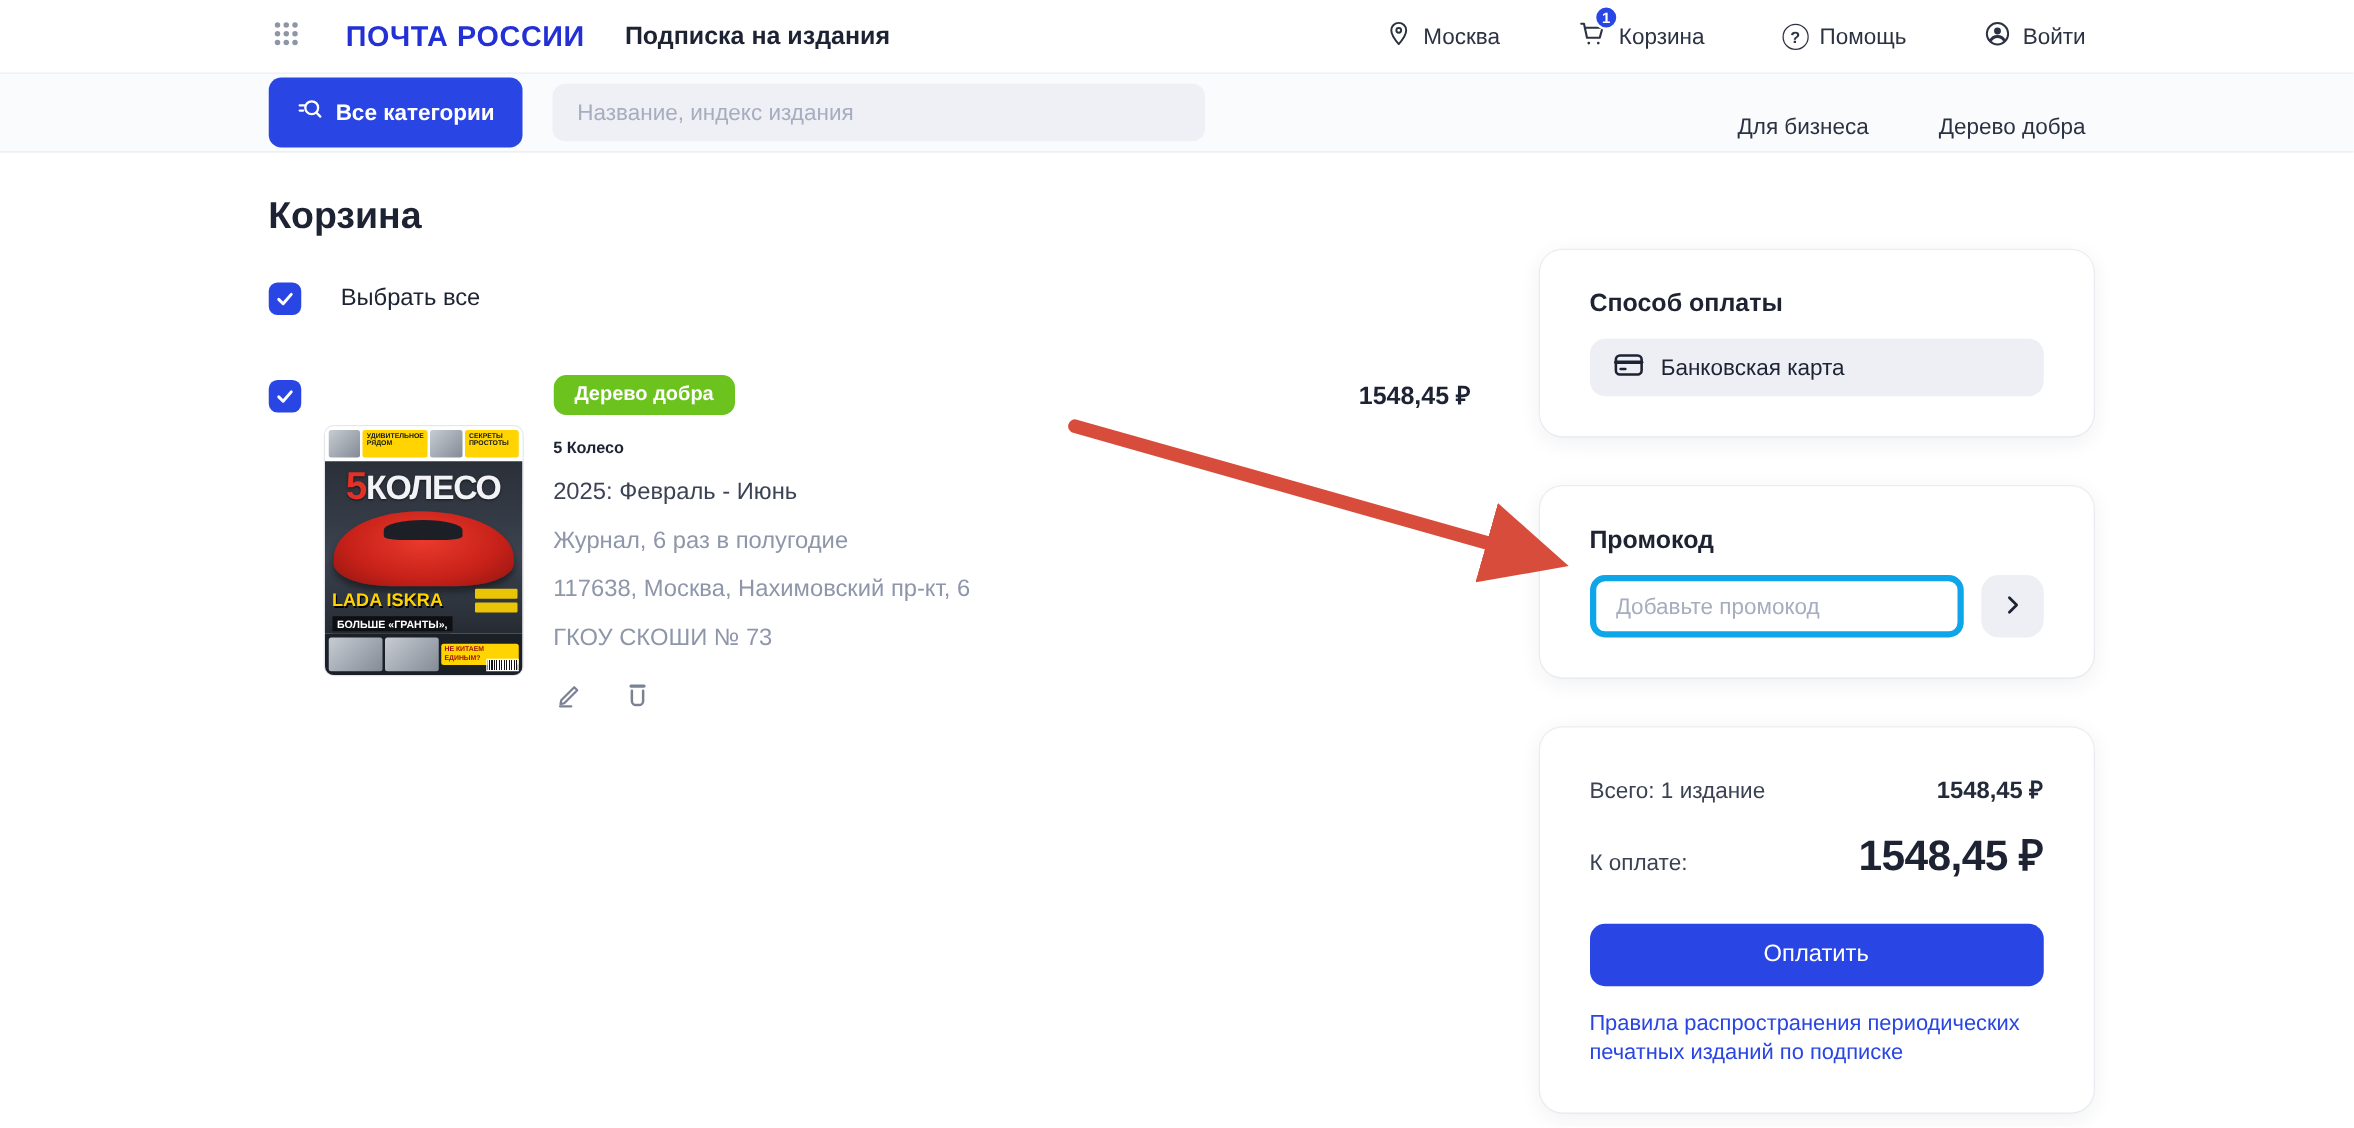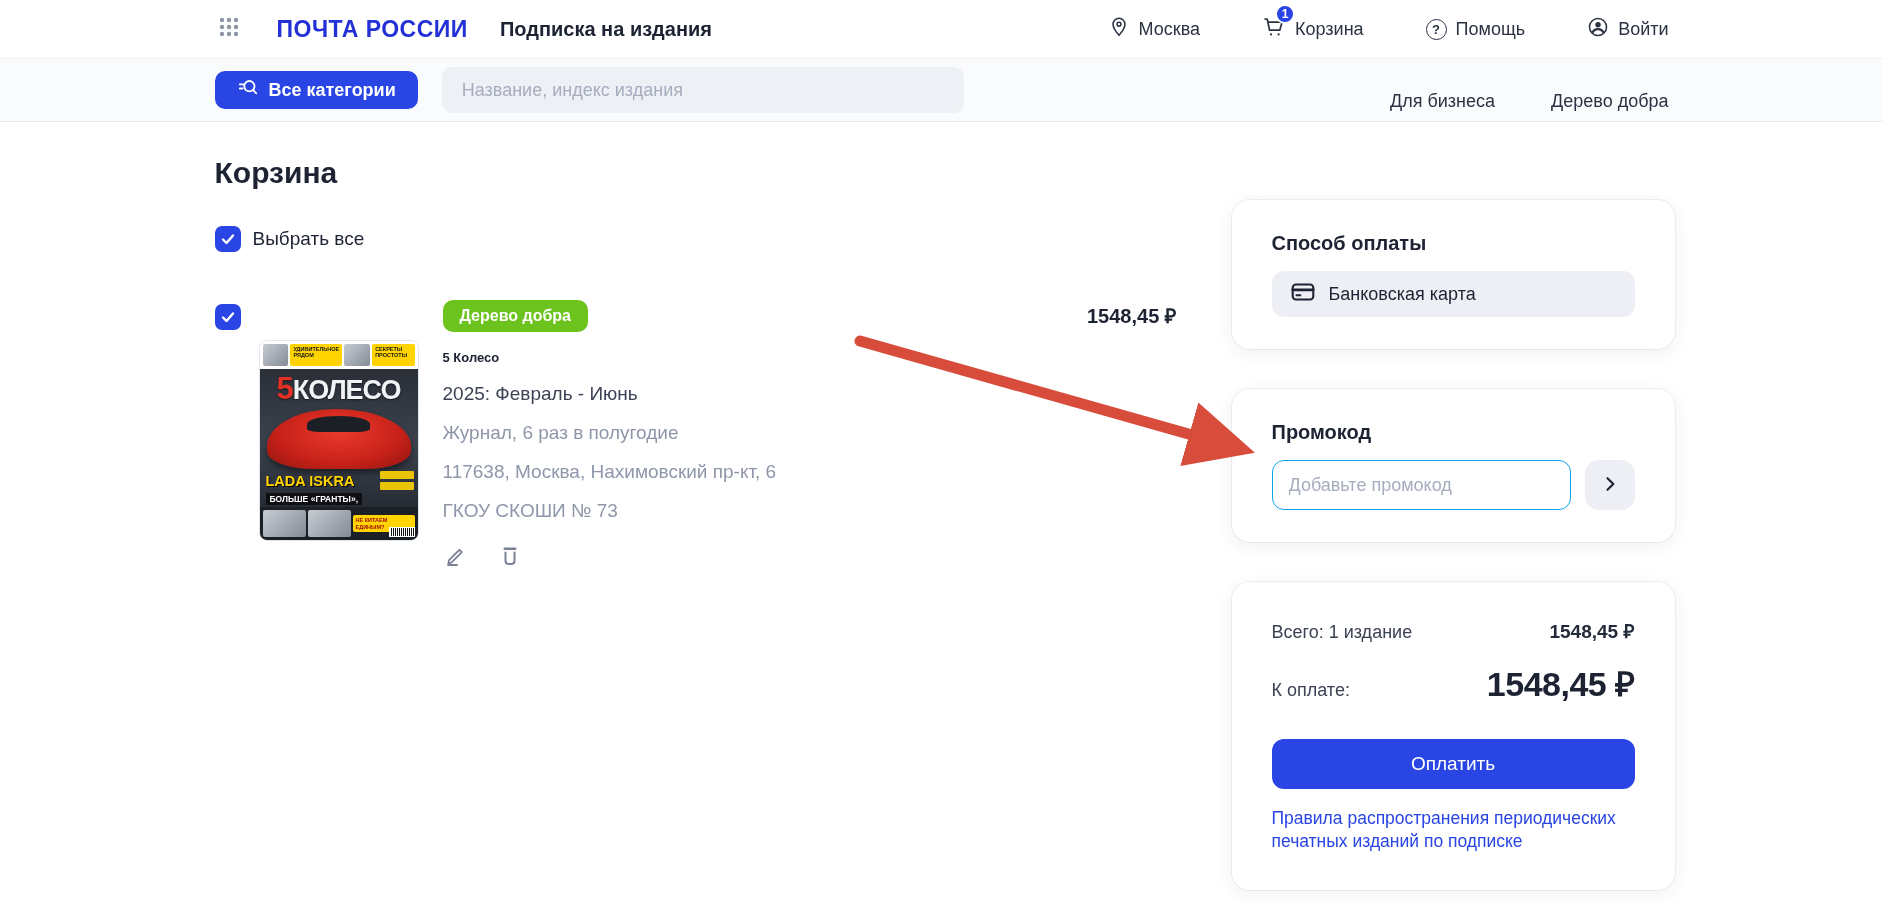--- a/index.html
+++ b/index.html
@@ -22,30 +22,30 @@
   .top-nav { margin-left: auto; display: flex; align-items: center; gap: 62px; }
   .top-nav-item { display: flex; align-items: center; gap: 9px; font-size: 18px; color: #2b3242; cursor: pointer; position: relative; }
   .icon-stroke { stroke: #2b3242; fill: none; stroke-width: 1.7; stroke-linecap: round; stroke-linejoin: round; }
   .help-circle { width: 21px; height: 21px; border: 1.8px solid #2b3242; border-radius: 50%; display: flex; align-items: center; justify-content: center; font-size: 13px; font-weight: 700; }
   .cart-wrap { position: relative; }
   .cart-badge { position: absolute; top: -11px; right: -9px; min-width: 20px; height: 20px; background: #2945e4; border-radius: 50%; color: #fff; font-size: 12px; font-weight: 700; display: flex; align-items: center; justify-content: center; border: 2px solid #fff; }
 
   
   .searchrow { background: #fafbfd; border-top: 1px solid #eef0f4; border-bottom: 1px solid #e9ebf1; }
   .searchrow-inner { height: 62px; display: flex; align-items: center; }
-  .cat-btn { height: 38px; padding: 0 22px; background: #2945e4; color: #fff; border: none; border-radius: 10px; font-size: 18px; font-weight: 700; display: flex; align-items: center; gap: 10px; cursor: pointer; font-family: inherit; }
+  .cat-btn { height: 56px; padding: 0 22px; background: #2945e4; color: #fff; border: none; border-radius: 10px; font-size: 18px; font-weight: 700; display: flex; align-items: center; gap: 10px; cursor: pointer; font-family: inherit; }
   .search-input { height: 46px; width: 522px; margin-left: 24px; background: #eef0f5; border: none; border-radius: 10px; padding: 0 20px; font-size: 18px; color: #3a4154; font-family: inherit; }
   .search-input::placeholder { color: #a6adbf; }
   .row2-links { margin-left: auto; display: flex; align-items: center; gap: 56px; margin-top: 22px; }
   .row2-link { font-size: 18px; color: #2b3242; cursor: pointer; }
 
   
   .main { position: relative; padding-top: 34px; }
   .h1 { font-size: 30px; font-weight: 800; color: #1d2333; }
-  .select-all { display: flex; align-items: center; gap: 12px; margin-top: 36px; }
+  .select-all { display: flex; align-items: center; gap: 32px; margin-top: 36px; }
   .checkbox { width: 26px; height: 26px; background: #2945e4; border-radius: 7px; display: flex; align-items: center; justify-content: center; cursor: pointer; flex: none; }
   .select-all-label { font-size: 19px; color: #1d2333; }
 
   .cart-item { display: flex; align-items: flex-start; margin-top: 48px; width: 962px; }
   .cart-item .checkbox { margin-top: 4px; }
 
   
   .cover { width: 160px; height: 201px; margin-left: 18px; border: 1px solid #e4e6ee; border-radius: 8px; overflow: hidden; background: #fff; display: flex; flex-direction: column; flex: none; margin-top: 40px; }
   .cover-top { height: 28px; display: flex; gap: 2px; padding: 3px; background: #fff; }
   .car-thumb { flex: 1; border-radius: 2px; background: linear-gradient(135deg,#c7ccd3,#848b96); }
@@ -73,21 +73,21 @@
   .item-actions { display: flex; gap: 28px; margin-top: 22px; }
   .action-btn { width: 26px; height: 26px; cursor: pointer; display: flex; align-items: center; justify-content: center; background: none; border: none; padding: 0; }
   .item-price { margin-left: auto; font-size: 20px; font-weight: 800; color: #1d2333; white-space: nowrap; padding-top: 2px; }
 
   
   .right-col { position: absolute; left: 1017px; top: 78px; width: 443px; display: flex; flex-direction: column; gap: 40px; }
   .card { background: #fff; border-radius: 18px; box-shadow: 0 4px 18px rgba(34,41,67,.07), 0 0 0 1px #f1f2f6; padding: 32px 40px; }
   .card-title { font-size: 20px; font-weight: 800; color: #1d2333; }
   .pay-method { margin-top: 16px; height: 46px; background: #edeff5; border: none; border-radius: 12px; width: 100%; display: flex; align-items: center; gap: 13px; padding: 0 18px; font-size: 18px; color: #1d2333; cursor: pointer; font-family: inherit; }
   .promo-row { margin-top: 16px; display: flex; gap: 14px; }
-  .promo-input { flex: 1; height: 50px; border: 1px solid #0ea5e9; border-radius: 12px; padding: 0 16px; font-size: 18px; color: #6d28d9; font-family: inherit; background: #fff; }
+  .promo-input { flex: 1; height: 50px; border: 5px solid #0ea5e9; border-radius: 12px; padding: 0 16px; font-size: 18px; color: #6d28d9; font-family: inherit; background: #fff; }
   .promo-input::placeholder { color: #a6adbf; }
   .promo-submit { width: 50px; height: 50px; flex: none; background: #edeff5; border: none; border-radius: 14px; display: flex; align-items: center; justify-content: center; cursor: pointer; }
   .sum-row1 { display: flex; justify-content: space-between; align-items: baseline; }
   .sum-label { font-size: 18px; color: #3b4254; }
   .sum-val { font-size: 19px; font-weight: 700; color: #232a3a; }
   .sum-row2 { display: flex; justify-content: space-between; align-items: baseline; margin-top: 16px; }
   .sum-due { font-size: 34px; font-weight: 800; color: #1d2333; letter-spacing: -0.5px; }
   .pay-btn { margin-top: 33px; width: 100%; height: 50px; background: #2945e4; color: #fff; border: none; border-radius: 12px; font-size: 19px; font-weight: 400; cursor: pointer; font-family: inherit; }
   .rules-link { display: block; margin-top: 18px; font-size: 17.5px; line-height: 1.33; color: #2945e4; text-decoration: none; cursor: pointer; }
 

